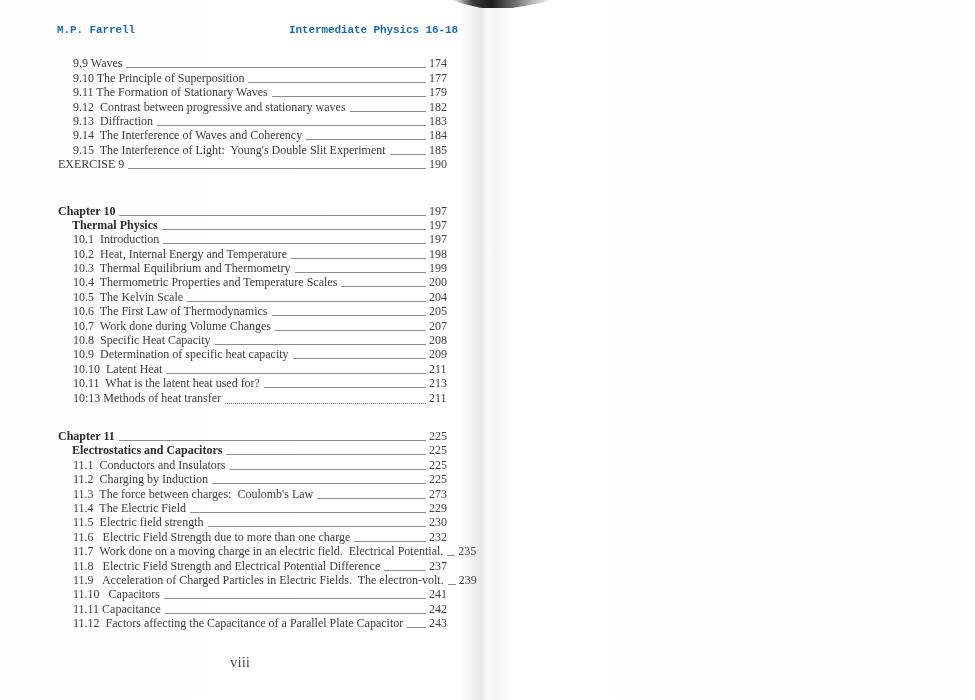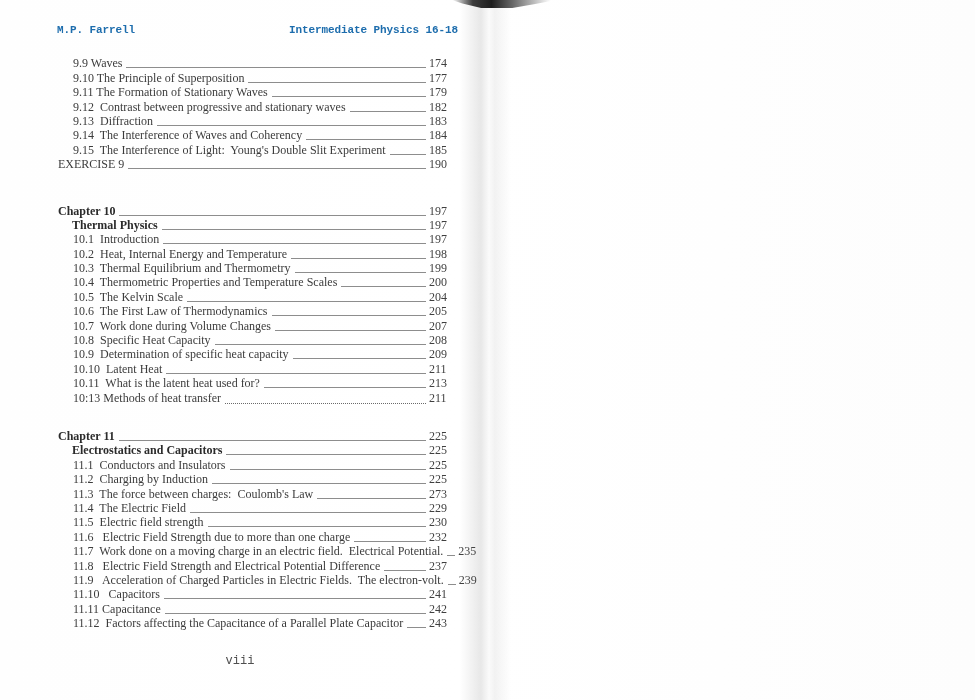--- a/index.html
+++ b/index.html
@@ -32,21 +32,21 @@
   
   .hdr{
     position:absolute;top:24px;
     font-family:Liberation Mono, monospace;
     font-weight:bold;font-size:11px;letter-spacing:-0.1px;color:#1d6dad;
   }
   .hdr-author{left:57px;}
   .hdr-title{left:57px;width:401px;text-align:right;}
 
   
-  .ftr{position:absolute;top:654px;font-size:12px;color:#4e4e4e;text-align:center;font-family:Liberation Mono, monospace;}
+  .ftr{position:absolute;top:654px;font-size:15px;color:#4e4e4e;text-align:center;}
   .ftr-left{left:0;width:480px;}
 
   
   .toc{position:absolute;top:57px;}
   #toc-left{left:57px;width:398px;}
 
   .toc-section{margin-top:0;}
   #toc-left .toc-section:nth-child(2){margin-top:32px;}
   #toc-left .toc-section:nth-child(3){margin-top:24px;}
 

